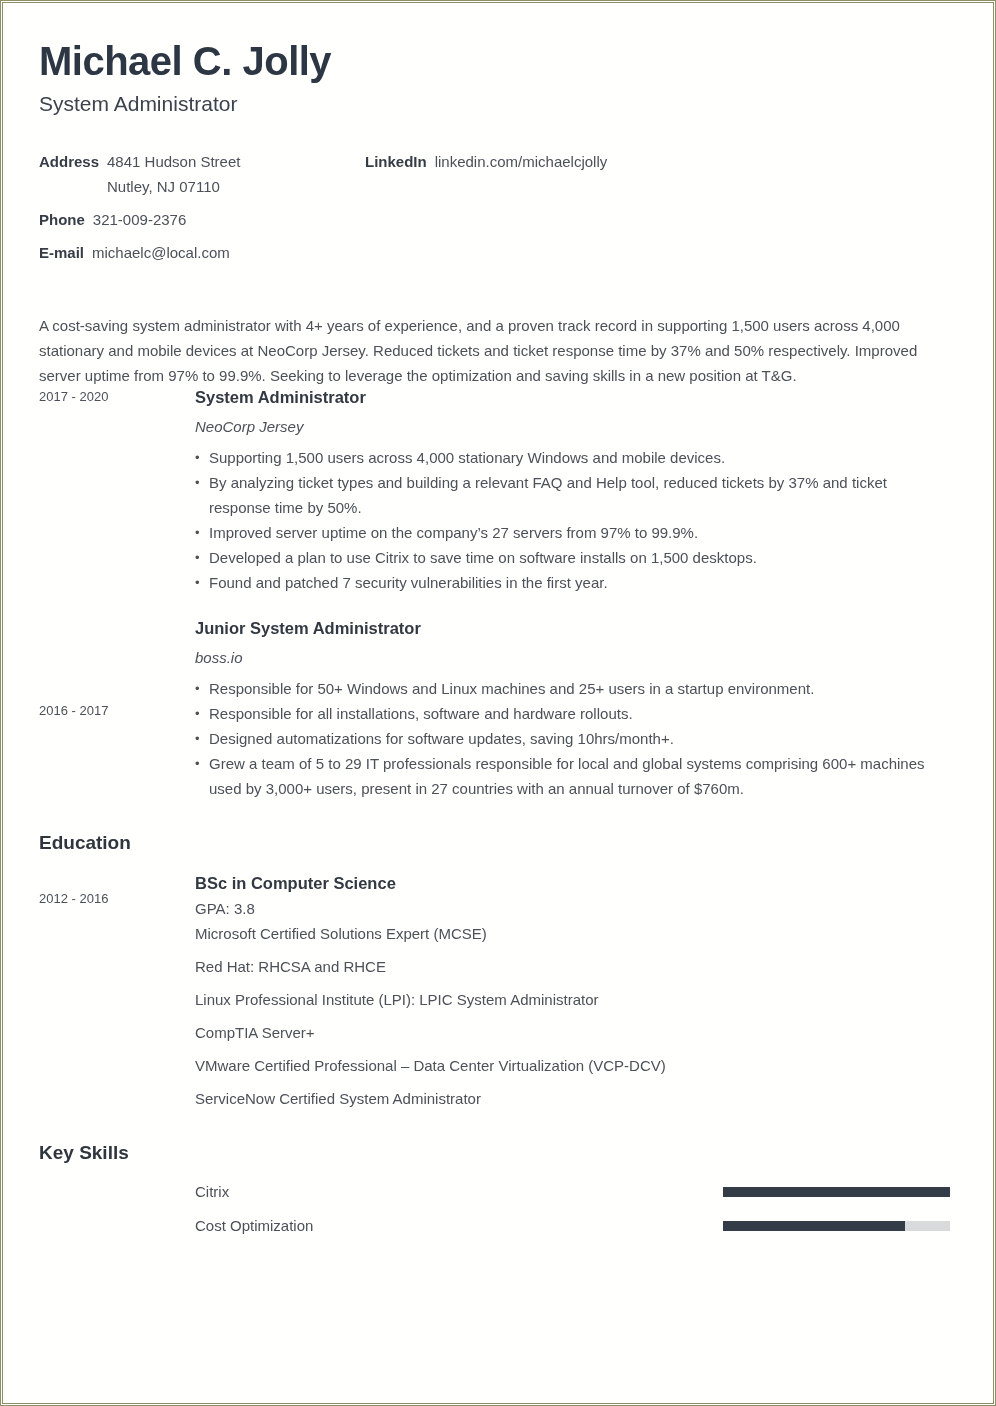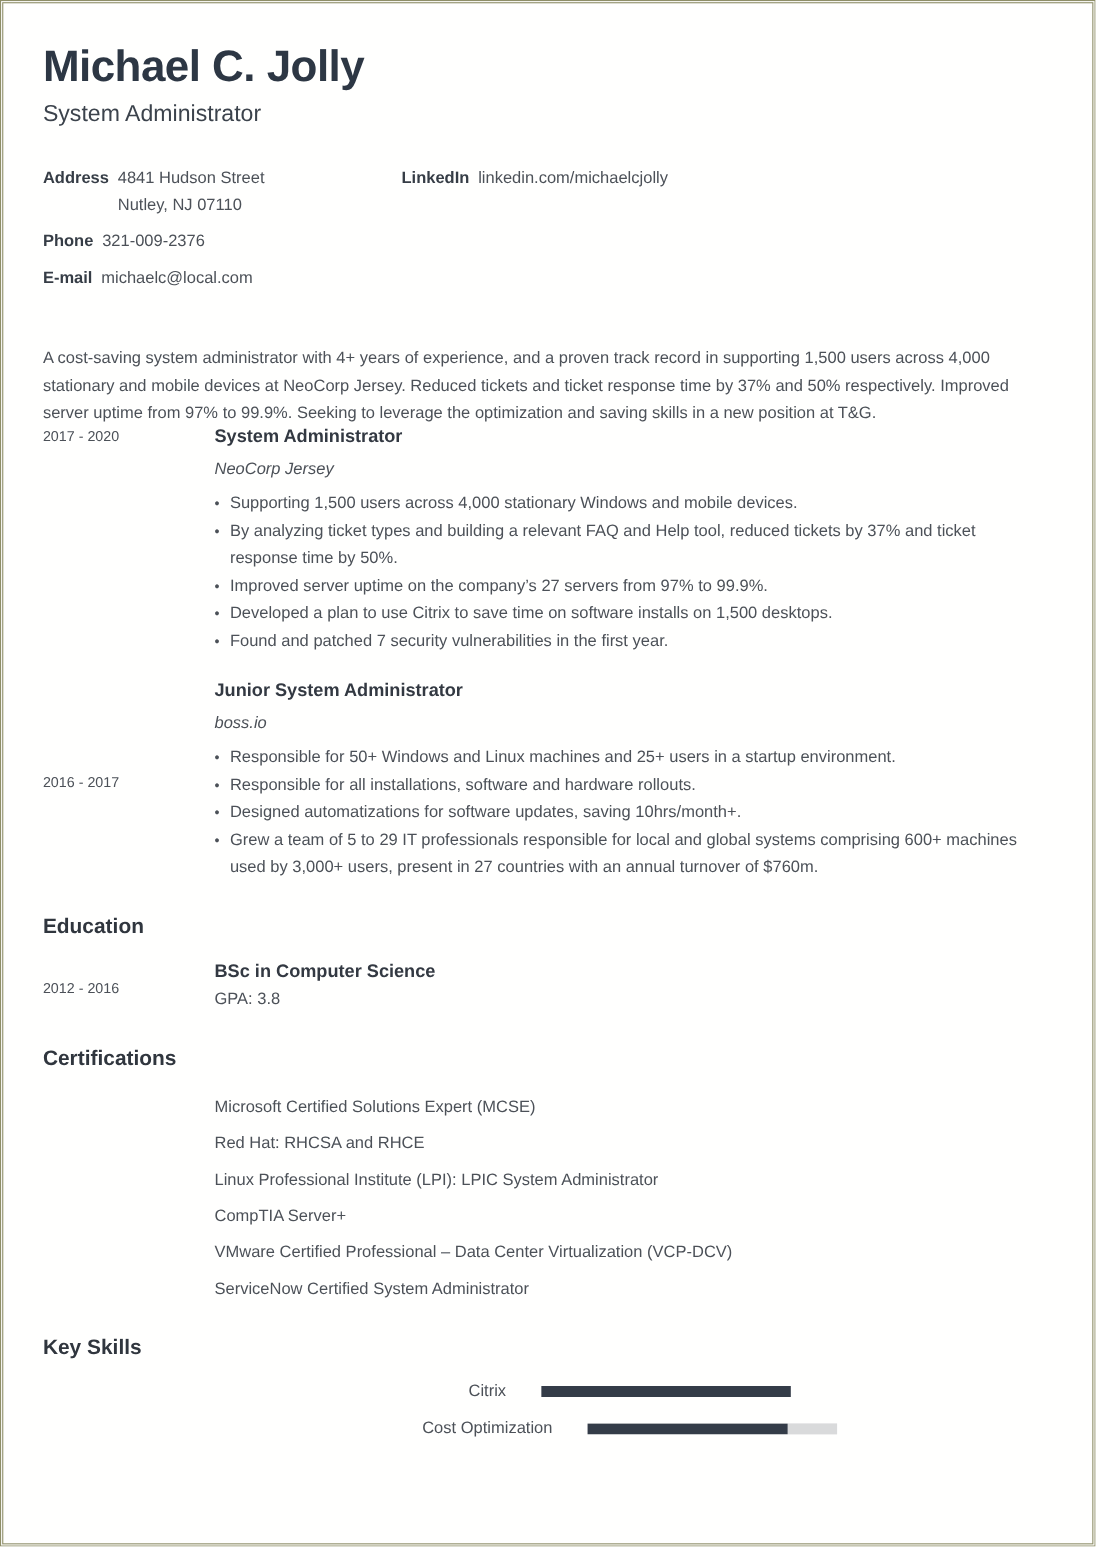--- a/index.html
+++ b/index.html
@@ -120,21 +120,21 @@
     line-height: 25px;
     margin-bottom: 8px;
     color: #4c5158;
   }
 
   
   .skills-list { margin-left: 156px; }
   .skill-row {
     display: flex;
     align-items: center;
-    justify-content: center;
+    justify-content: space-between;
     margin-bottom: 19px;
     height: 15px;
     gap: 32px;
   }
   .skill-label { font-size: 15px; color: #4c5158; }
   .skill-bar {
     width: 227px;
     height: 10px;
     background: #d9dadb;
     display: inline-block;
@@ -224,21 +224,20 @@
           <div class="entry-dates">2012 - 2016</div>
           <div class="entry-body">
             <h3 class="entry-title">BSc in Computer Science</h3>
             <div class="entry-extra">GPA: 3.8</div>
           </div>
         </div>
       </div>
   </section>
 
   <section>
-    <h2 class="section-heading">Certifications</h2>
     <div id="certification-list" class="indented-list">
         <div class="cert-item">Microsoft Certified Solutions Expert (MCSE)</div>
         <div class="cert-item">Red Hat: RHCSA and RHCE</div>
         <div class="cert-item">Linux Professional Institute (LPI): LPIC System Administrator</div>
         <div class="cert-item">CompTIA Server+</div>
         <div class="cert-item">VMware Certified Professional – Data Center Virtualization (VCP-DCV)</div>
         <div class="cert-item">ServiceNow Certified System Administrator</div>
       </div>
   </section>
 

